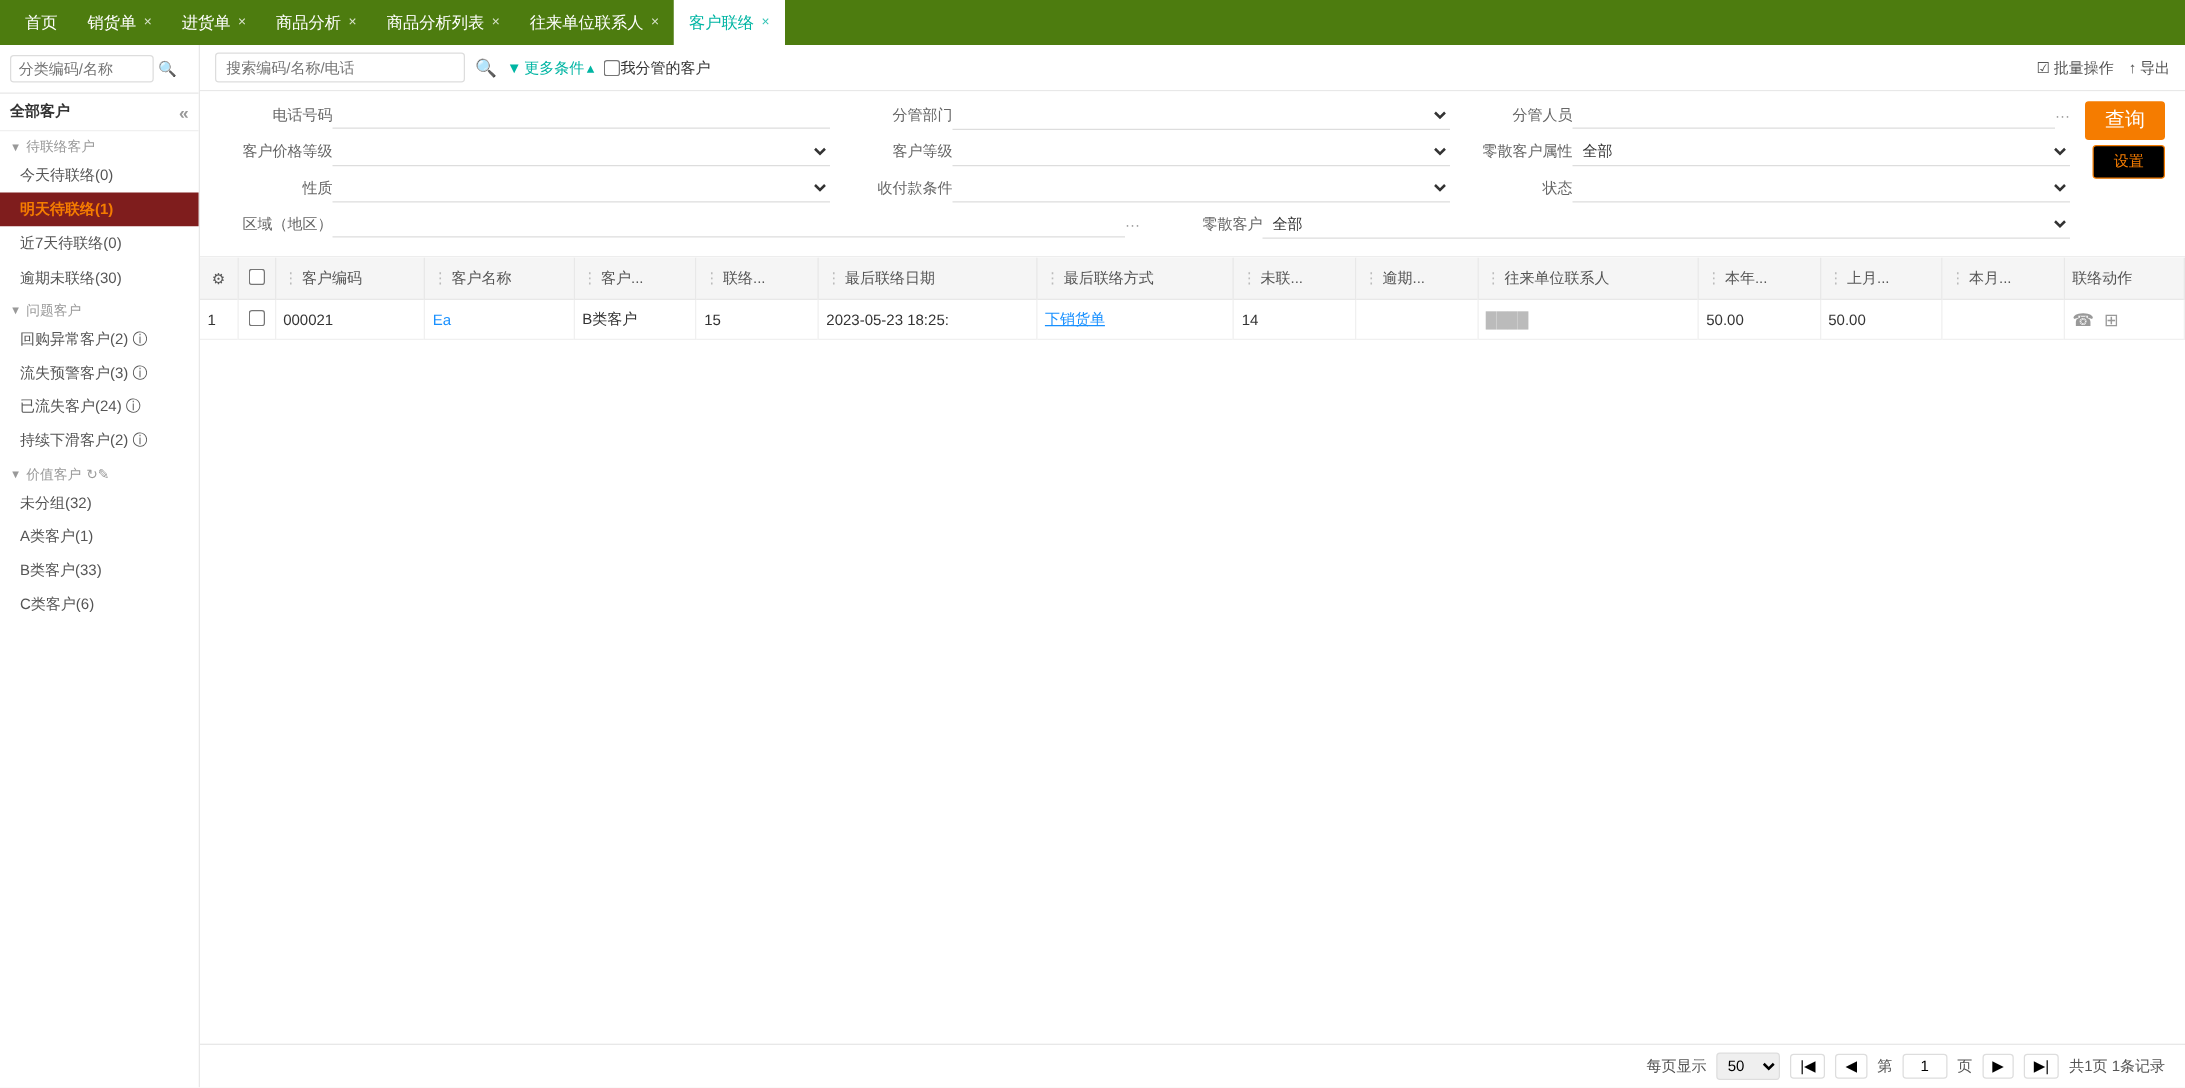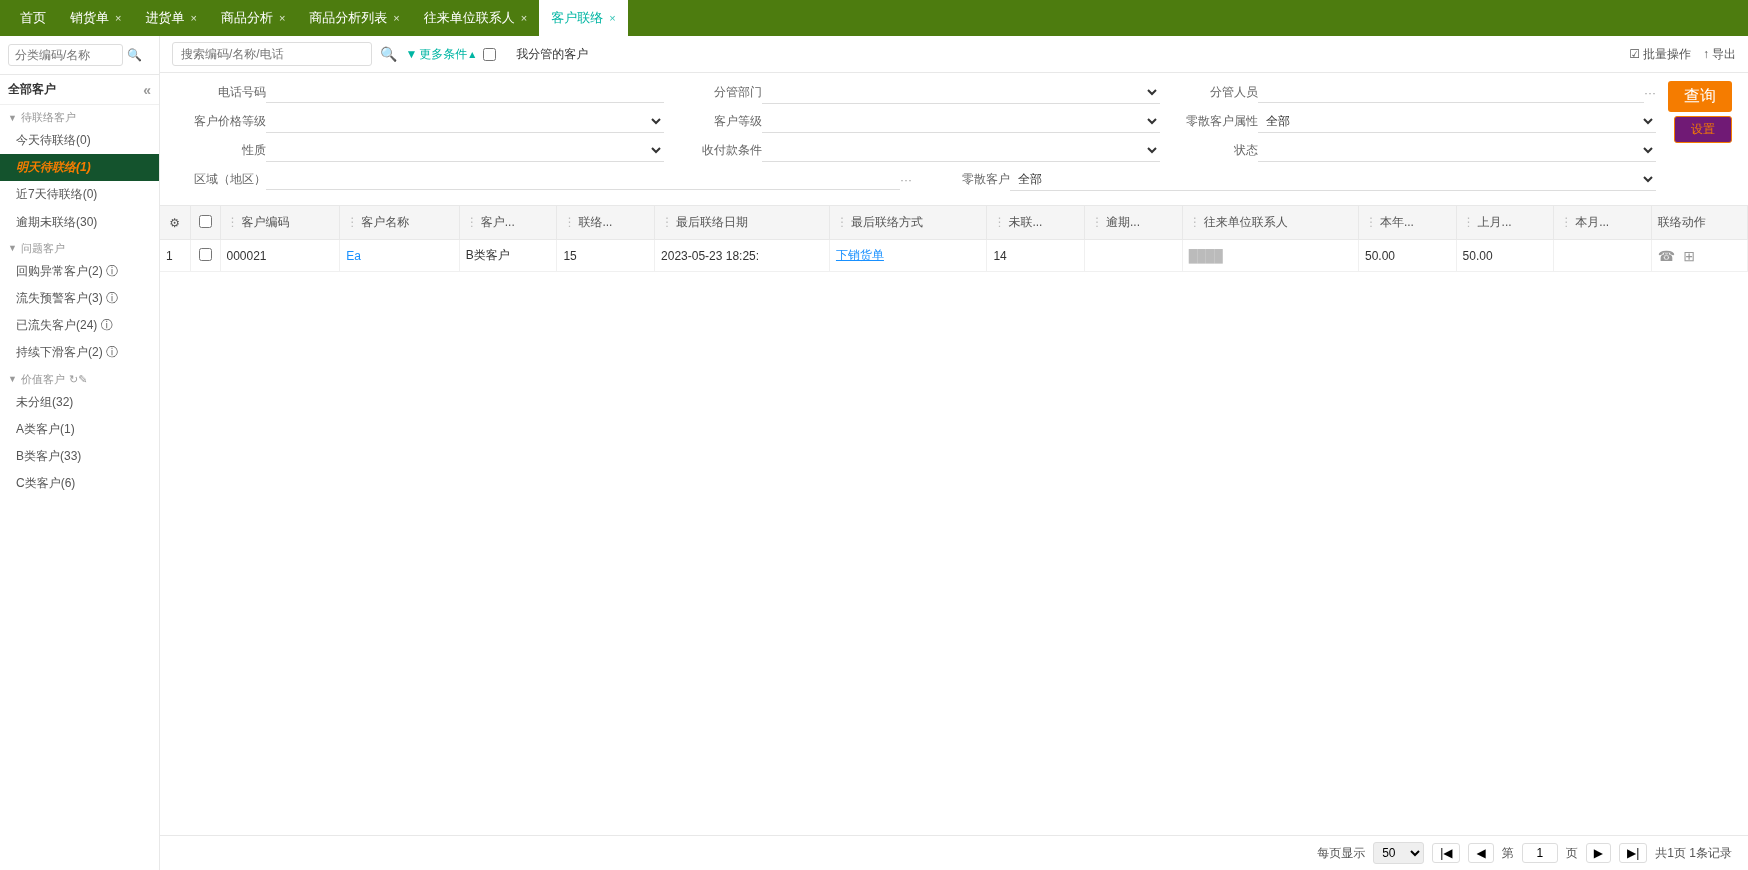--- a/index.html
+++ b/index.html
@@ -93,24 +93,23 @@
       margin-right: 4px;
     }
     .sidebar-item {
       padding: 4px 8px 4px 16px;
       cursor: pointer;
       color: #555;
       font-size: 12px;
       line-height: 1.6;
     }
     .sidebar-item.active {
-      background: #14532d;
+      background: #7f1d1d;
       color: #f57c00;
       font-weight: bold;
-      font-style: italic;
     }
 
     
     .content {
       flex: 1;
       display: flex;
       flex-direction: column;
       overflow: hidden;
     }
 
@@ -143,21 +142,21 @@
       font-size: 12px;
       display: flex;
       align-items: center;
       gap: 2px;
       border: none;
       background: none;
     }
     .my-customers-check {
       display: flex;
       align-items: center;
-      gap: 20px;
+      gap: 0;
       font-size: 12px;
       cursor: pointer;
     }
     .right-actions {
       margin-left: auto;
       display: flex;
       gap: 12px;
       align-items: center;
     }
     .batch-btn, .export-btn {
@@ -227,21 +226,21 @@
     .query-btn {
       background: #f57c00;
       color: #fff;
       border: none;
       border-radius: 3px;
       padding: 5px 16px;
       cursor: pointer;
       font-size: 16px;
     }
     .reset-btn {
-      background: #701a75;
+      background: #000000;
       color: #f57c00;
       border: 1px solid #f57c00;
       border-radius: 3px;
       padding: 4px 16px;
       cursor: pointer;
       font-size: 12px;
     }
 
     
     .table-container {

